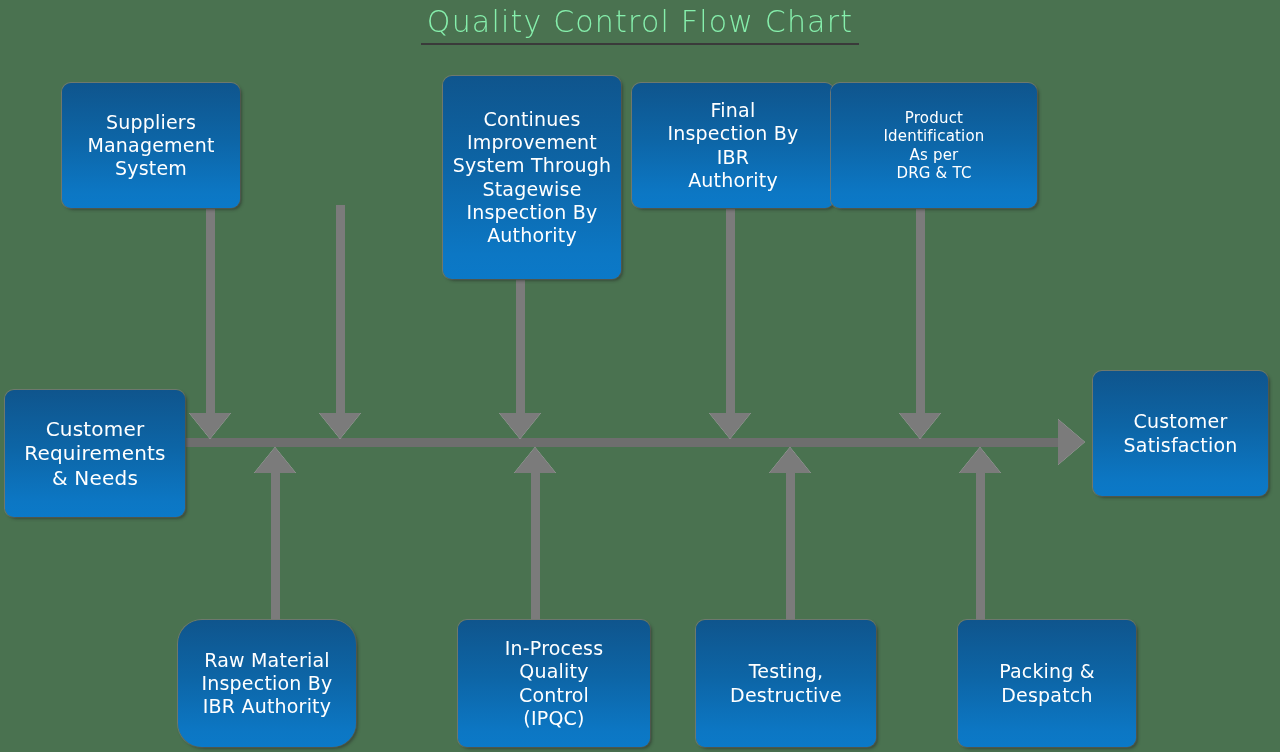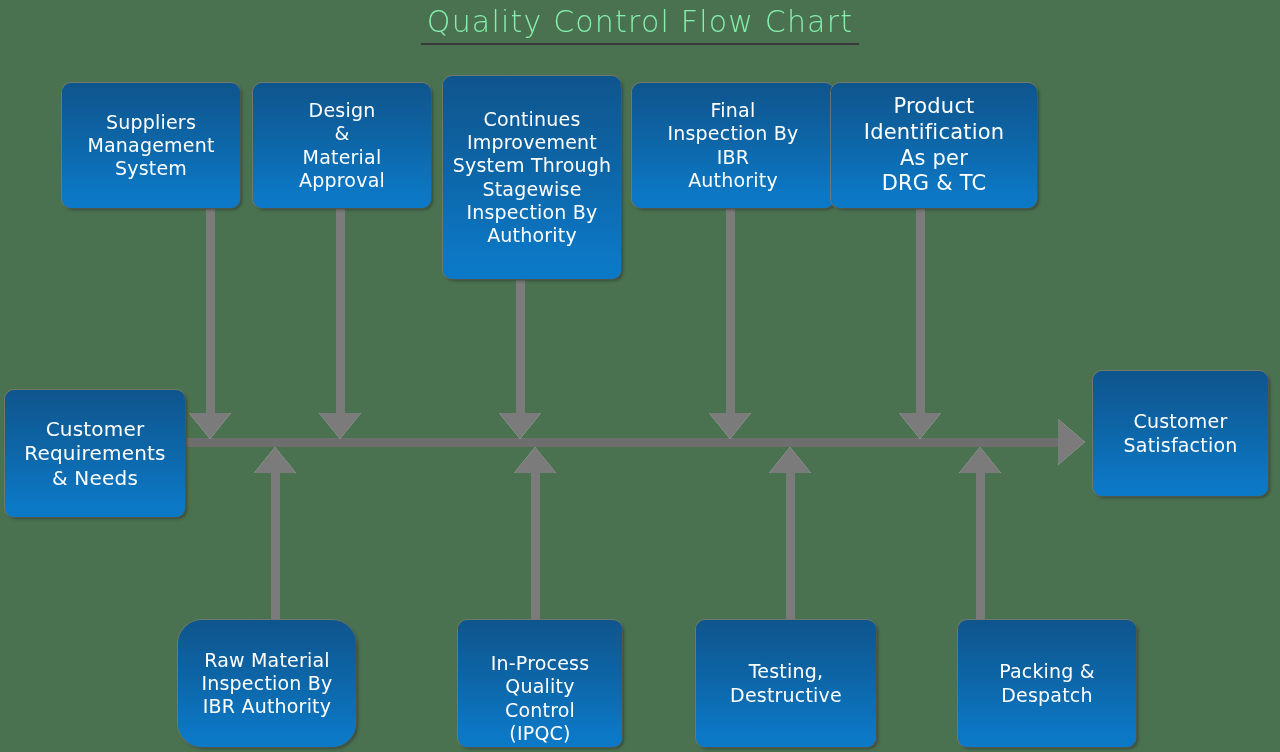--- a/index.html
+++ b/index.html
@@ -152,28 +152,20 @@
   </div>
 
   <div class="box" style="left:62px; top:83px; width:178px; height:125px; font-size:19px;">
     <span>
         <div>Suppliers</div>
         <div>Management</div>
         <div>System</div>
       </span>
   </div>
 
-  <div class="box" style="left:253px; top:83px; width:178px; height:125px; font-size:19px;">
-    <span>
-        <div>Design</div>
-        <div>&amp;</div>
-        <div>Material</div>
-        <div>Approval</div>
-      </span>
-  </div>
 
   <div class="box" style="left:443px; top:76px; width:178px; height:203px; font-size:19px;">
     <span>
         <div>Continues</div>
         <div>Improvement</div>
         <div>System Through</div>
         <div>Stagewise</div>
         <div>Inspection By</div>
         <div>Authority</div>
       </span>
@@ -181,38 +173,38 @@
 
   <div class="box" style="left:632px; top:83px; width:202px; height:125px; font-size:19px;">
     <span>
         <div>Final</div>
         <div>Inspection By</div>
         <div>IBR</div>
         <div>Authority</div>
       </span>
   </div>
 
-  <div class="box" style="left:831px; top:83px; width:206px; height:125px; font-size:21px;">
+  <div class="box" style="left:831px; top:83px; width:206px; height:125px; font-size:15px;">
     <span>
         <div>Product</div>
         <div>Identification</div>
         <div>As per</div>
         <div>DRG &amp; TC</div>
       </span>
   </div>
 
   <div class="box" style="left:178px; top:620px; width:178px; height:127px; font-size:19px;border-radius:24px;">
     <span>
         <div>Raw Material</div>
         <div>Inspection By</div>
         <div>IBR Authority</div>
       </span>
   </div>
 
-  <div class="box" style="left:458px; top:620px; width:164px; height:127px; font-size:19px;align-items:flex-end;">
+  <div class="box" style="left:458px; top:620px; width:192px; height:127px; font-size:19px;">
     <span>
         <div>In-Process</div>
         <div>Quality</div>
         <div>Control</div>
         <div>(IPQC)</div>
       </span>
   </div>
 
   <div class="box" style="left:696px; top:620px; width:180px; height:127px; font-size:19px;">
     <span>

